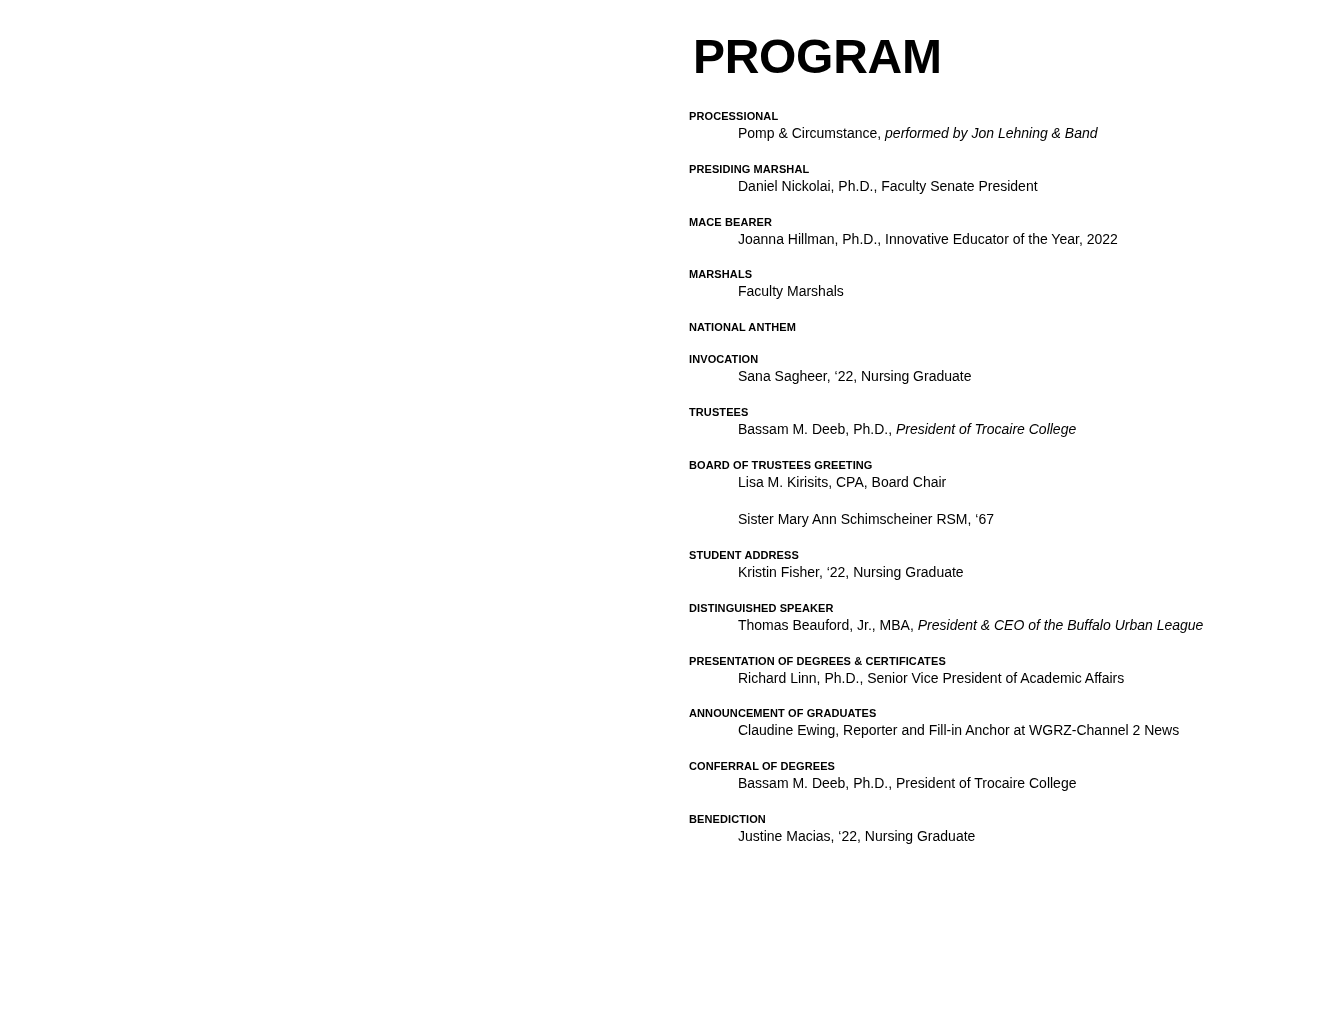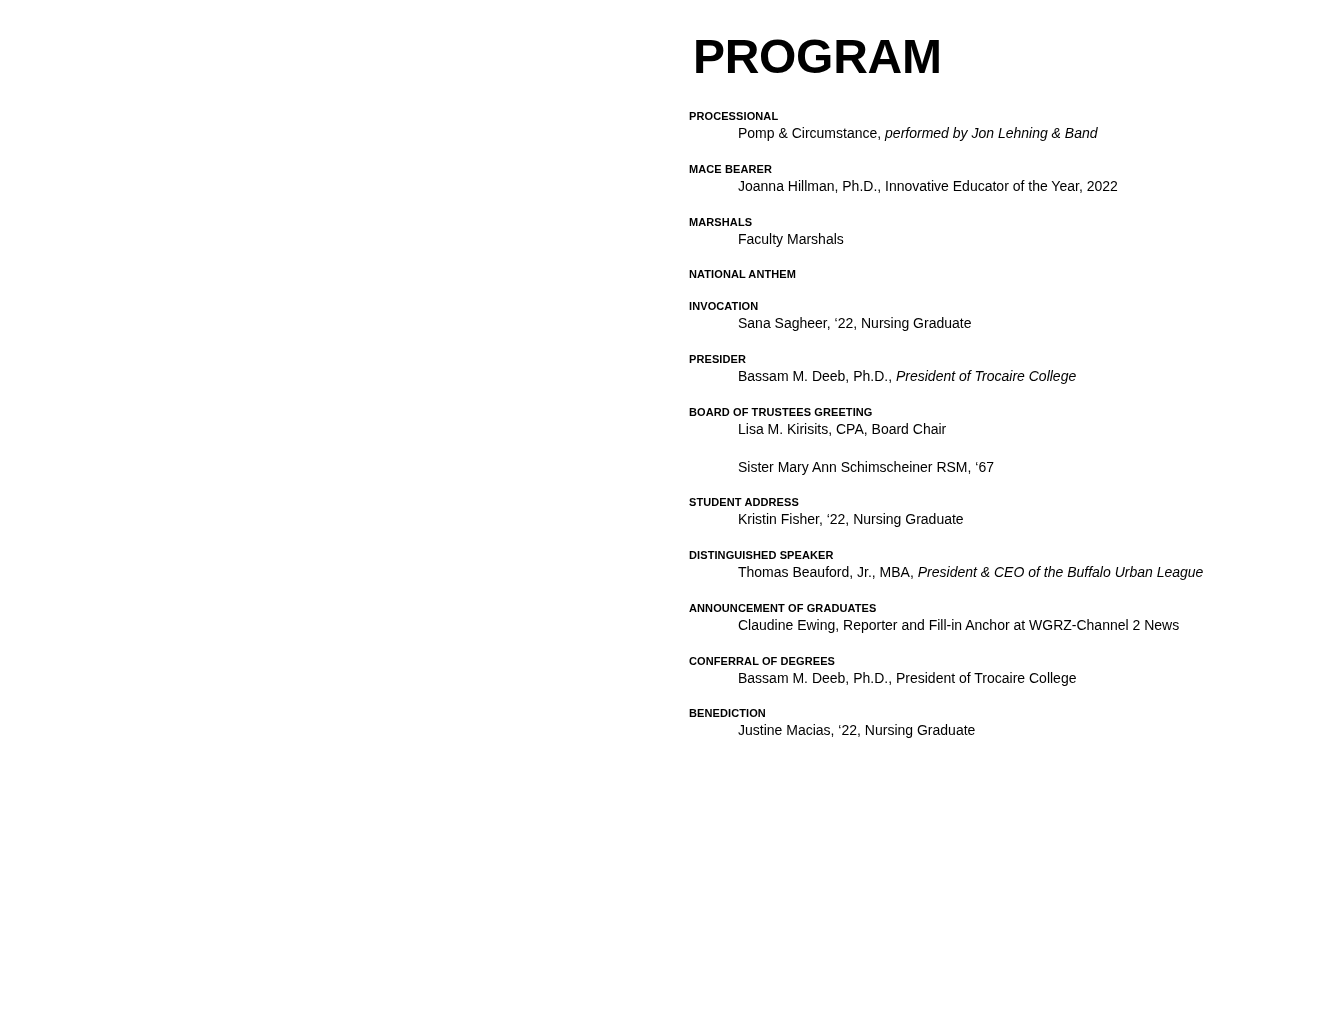--- a/index.html
+++ b/index.html
@@ -69,54 +69,62 @@
 
 <div class="page">
   <div class="program-column">
     <h1 class="program-title">PROGRAM</h1>
     <div id="entry-list">
         <div class="entry">
           <div class="entry-heading">PROCESSIONAL</div>
           <div class="entry-detail"><span>Pomp &amp; Circumstance, </span><span class="it">performed by Jon Lehning &amp; Band</span></div>
         </div>
         <div class="entry">
+          <div class="entry-heading">PRESIDING MARSHAL</div>
+          <div class="entry-detail"><span>Daniel Nickolai, Ph.D., Faculty Senate President</span></div>
+        </div>
+        <div class="entry">
           <div class="entry-heading">MACE BEARER</div>
           <div class="entry-detail"><span>Joanna Hillman, Ph.D., Innovative Educator of the Year, 2022</span></div>
         </div>
         <div class="entry">
           <div class="entry-heading">MARSHALS</div>
           <div class="entry-detail"><span>Faculty Marshals</span></div>
         </div>
         <div class="entry no-detail">
           <div class="entry-heading">NATIONAL ANTHEM</div>
         </div>
         <div class="entry">
           <div class="entry-heading">INVOCATION</div>
           <div class="entry-detail"><span>Sana Sagheer, ‘22, Nursing Graduate</span></div>
         </div>
         <div class="entry">
-          <div class="entry-heading">PRESIDER</div>
+          <div class="entry-heading">TRUSTEES</div>
           <div class="entry-detail"><span>Bassam M. Deeb, Ph.D., </span><span class="it">President of Trocaire College</span></div>
         </div>
         <div class="entry">
           <div class="entry-heading">BOARD OF TRUSTEES GREETING</div>
           <div class="entry-detail"><span>Lisa M. Kirisits, CPA, Board Chair</span></div>
         </div>
         <div class="entry">
           <div class="entry-detail"><span>Sister Mary Ann Schimscheiner RSM, ‘67</span></div>
         </div>
         <div class="entry">
           <div class="entry-heading">STUDENT ADDRESS</div>
           <div class="entry-detail"><span>Kristin Fisher, ‘22, Nursing Graduate</span></div>
         </div>
         <div class="entry">
           <div class="entry-heading">DISTINGUISHED SPEAKER</div>
           <div class="entry-detail"><span>Thomas Beauford, Jr., MBA, </span><span class="it">President &amp; CEO of the Buffalo Urban League</span></div>
         </div>
         <div class="entry">
+          <div class="entry-heading">PRESENTATION OF DEGREES &amp; CERTIFICATES</div>
+          <div class="entry-detail"><span>Richard Linn, Ph.D., Senior Vice President of Academic Affairs</span></div>
+        </div>
+        <div class="entry">
           <div class="entry-heading">ANNOUNCEMENT OF GRADUATES</div>
           <div class="entry-detail"><span>Claudine Ewing, Reporter and Fill-in Anchor at WGRZ-Channel 2 News</span></div>
         </div>
         <div class="entry">
           <div class="entry-heading">CONFERRAL OF DEGREES</div>
           <div class="entry-detail"><span>Bassam M. Deeb, Ph.D., President of Trocaire College</span></div>
         </div>
         <div class="entry">
           <div class="entry-heading">BENEDICTION</div>
           <div class="entry-detail"><span>Justine Macias, ‘22, Nursing Graduate</span></div>

